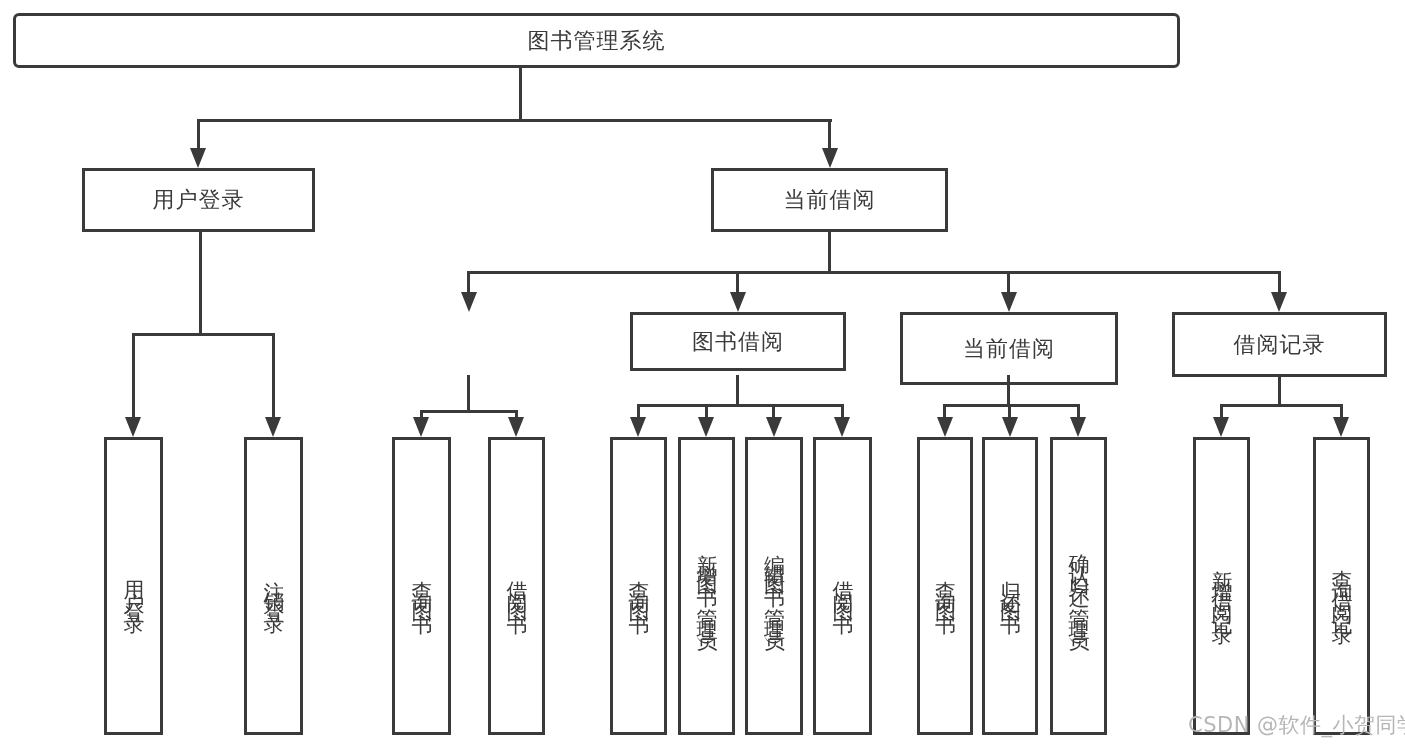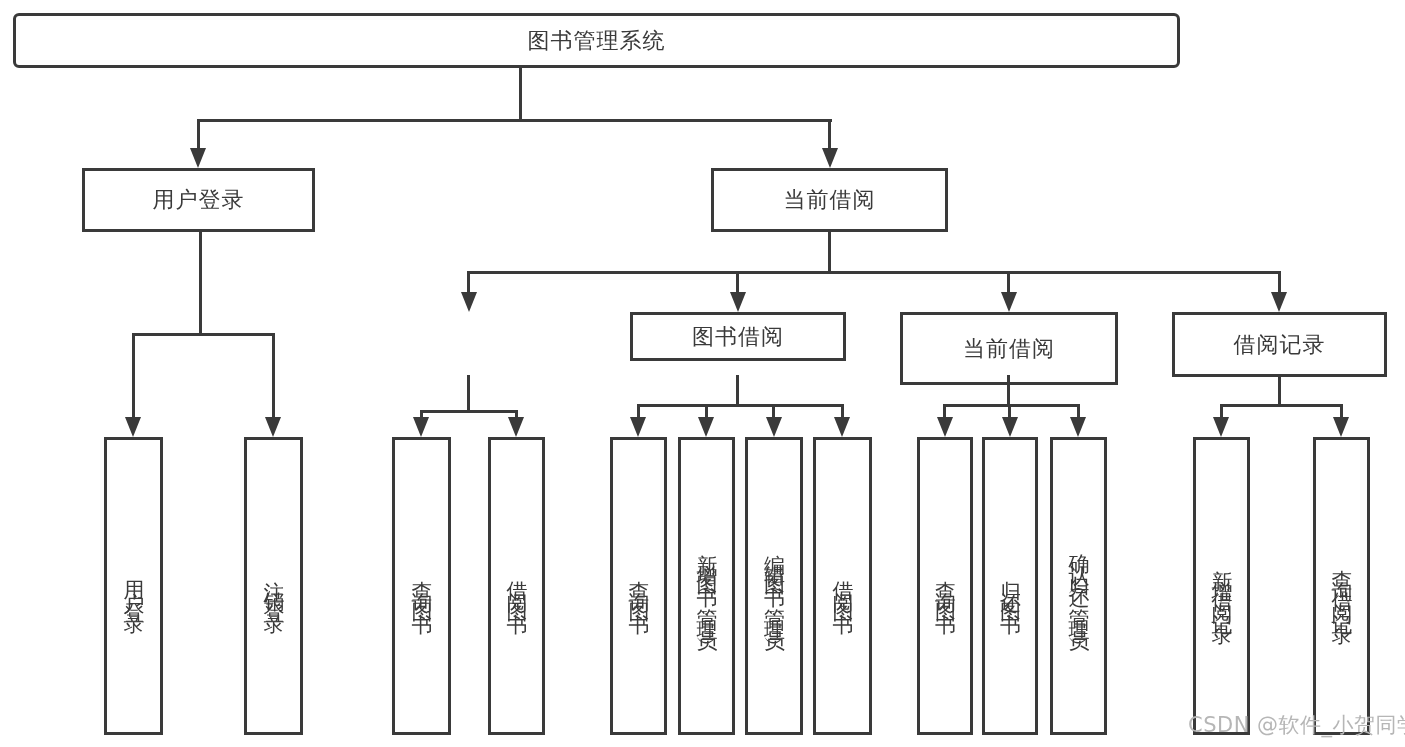--- a/index.html
+++ b/index.html
@@ -72,21 +72,21 @@
   <div class="hl" style="left:467px;top:271px;width:814px;"></div>
   <div class="vl" style="left:467px;top:271px;height:22px;"></div>
   <div class="arrow" style="left:461px;top:292px;"></div>
   <div class="vl" style="left:736px;top:271px;height:22px;"></div>
   <div class="arrow" style="left:730px;top:292px;"></div>
   <div class="vl" style="left:1007px;top:271px;height:22px;"></div>
   <div class="arrow" style="left:1001px;top:292px;"></div>
   <div class="vl" style="left:1278px;top:271px;height:22px;"></div>
   <div class="arrow" style="left:1271px;top:292px;"></div>
 
-  <div class="node" style="left:630px;top:312px;width:216px;height:49px;">
+  <div class="node" style="left:630px;top:312px;width:216px;height:59px;">
     <span>图书借阅</span>
   </div>
   <div class="node" style="left:900px;top:312px;width:218px;height:73px;">
     <span>当前借阅</span>
   </div>
   <div class="node" style="left:1172px;top:312px;width:215px;height:65px;">
     <span>借阅记录</span>
   </div>
 
   <div class="vl" style="left:467px;top:375px;height:38px;"></div>

